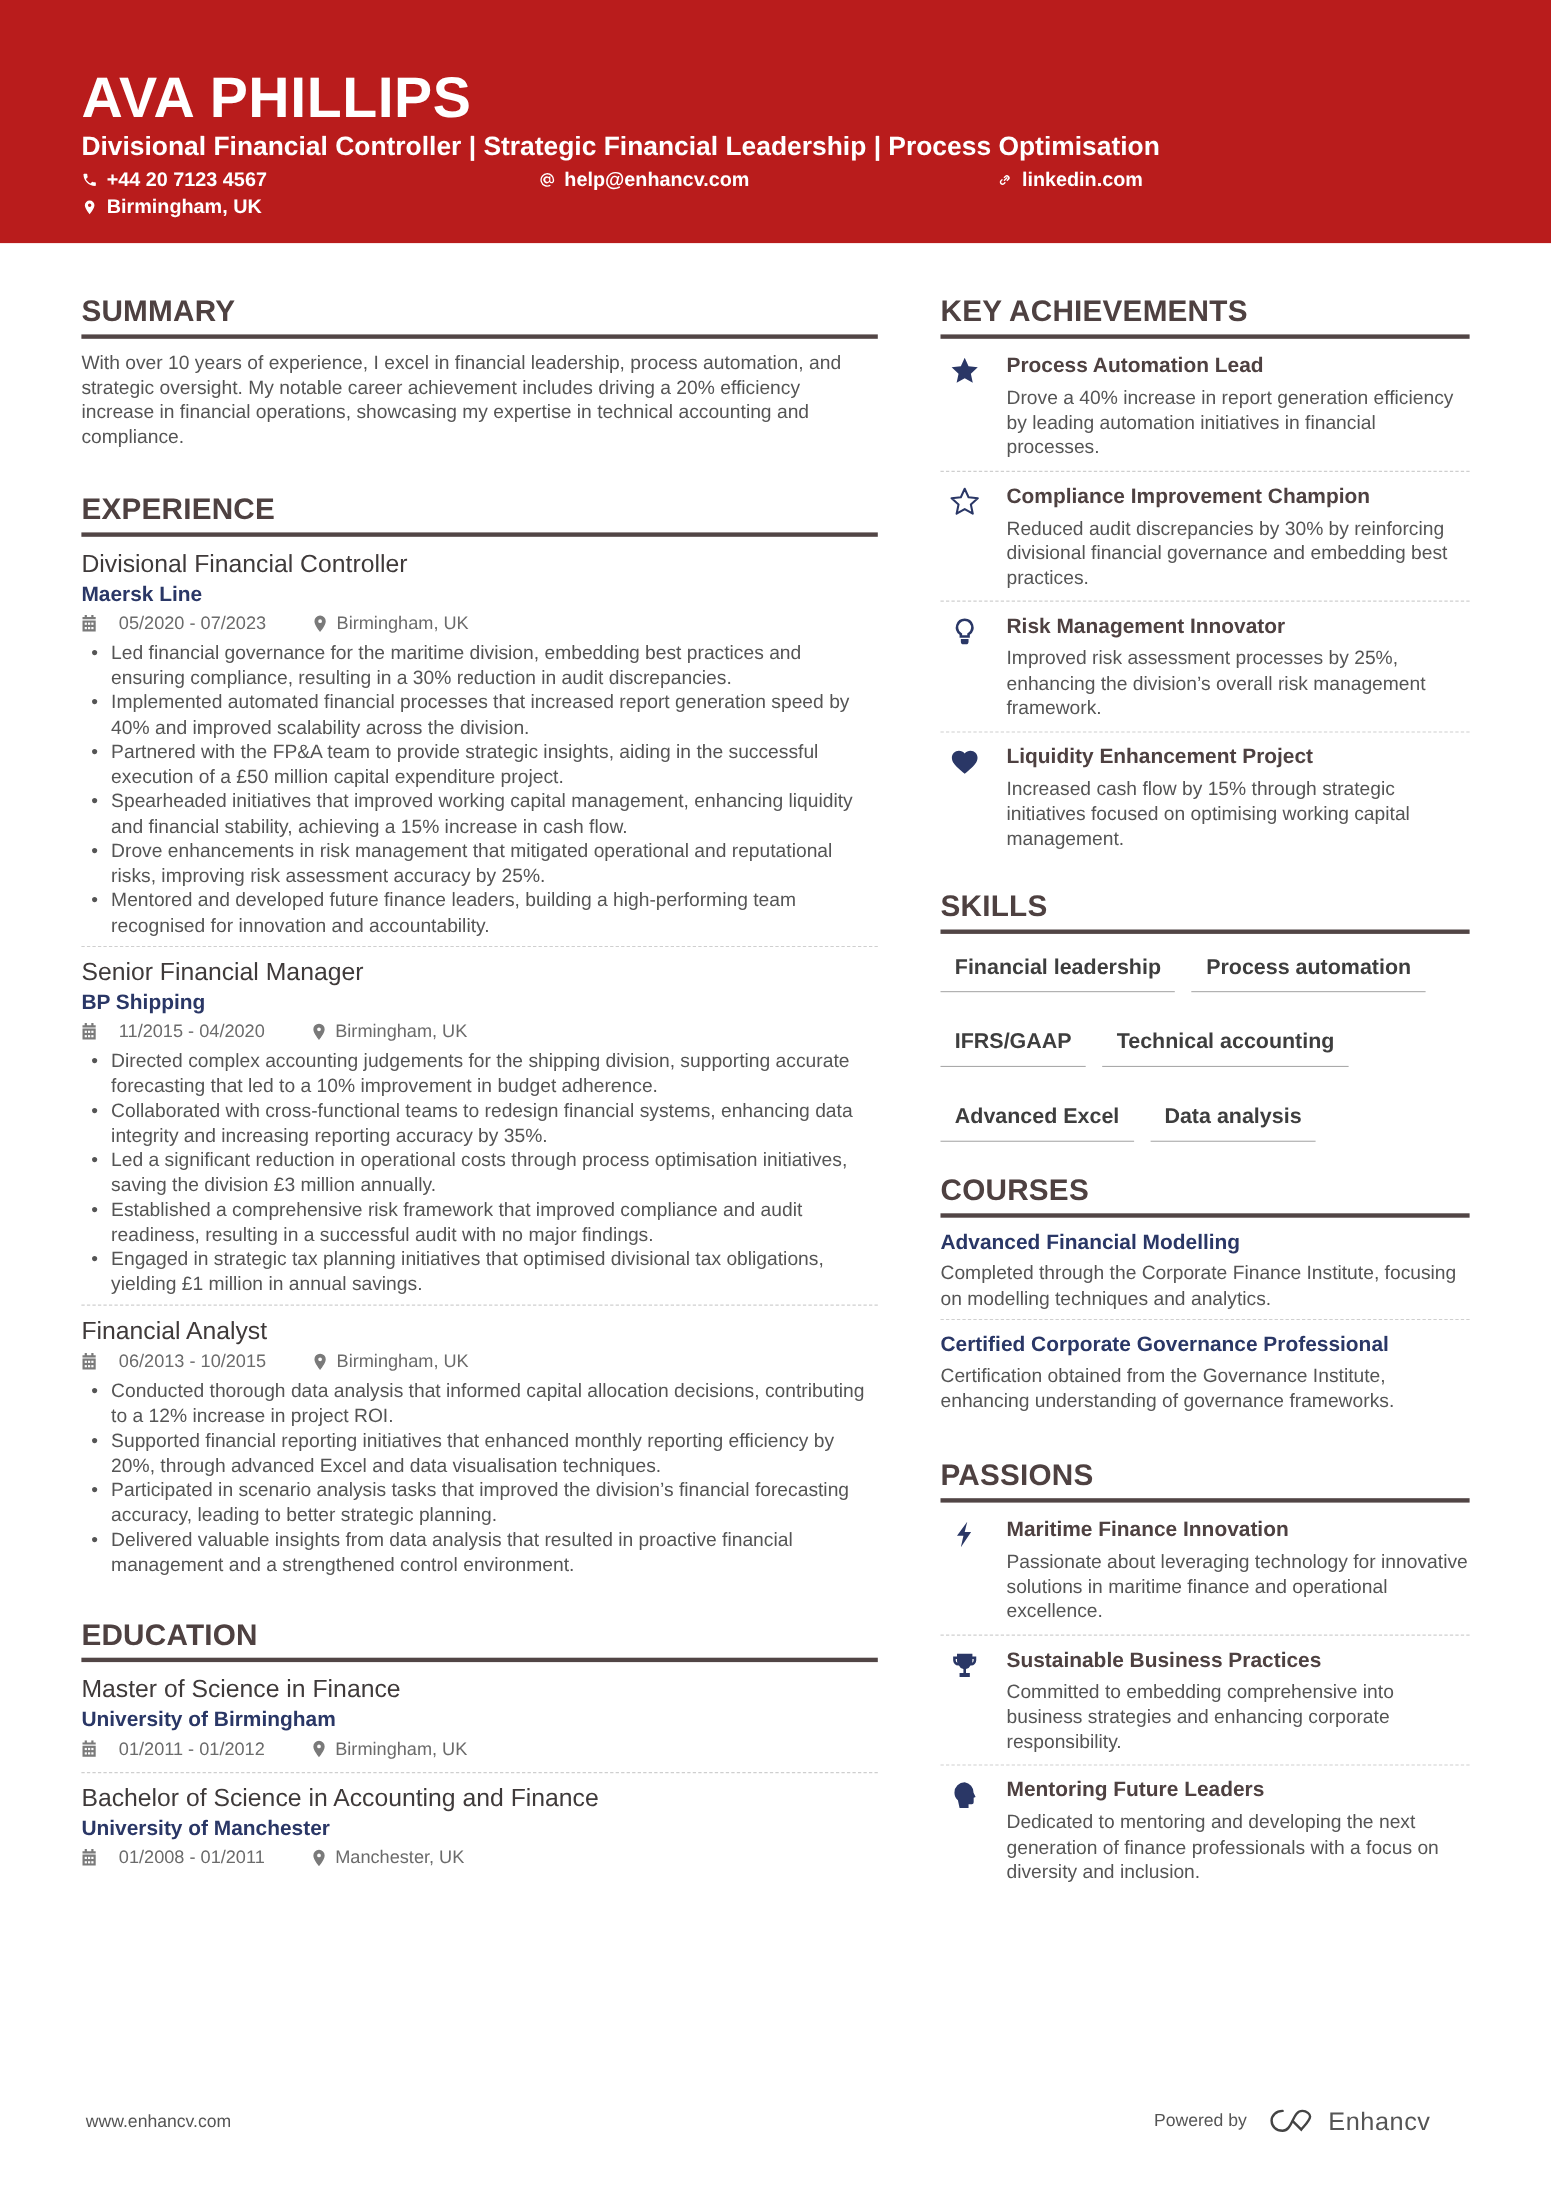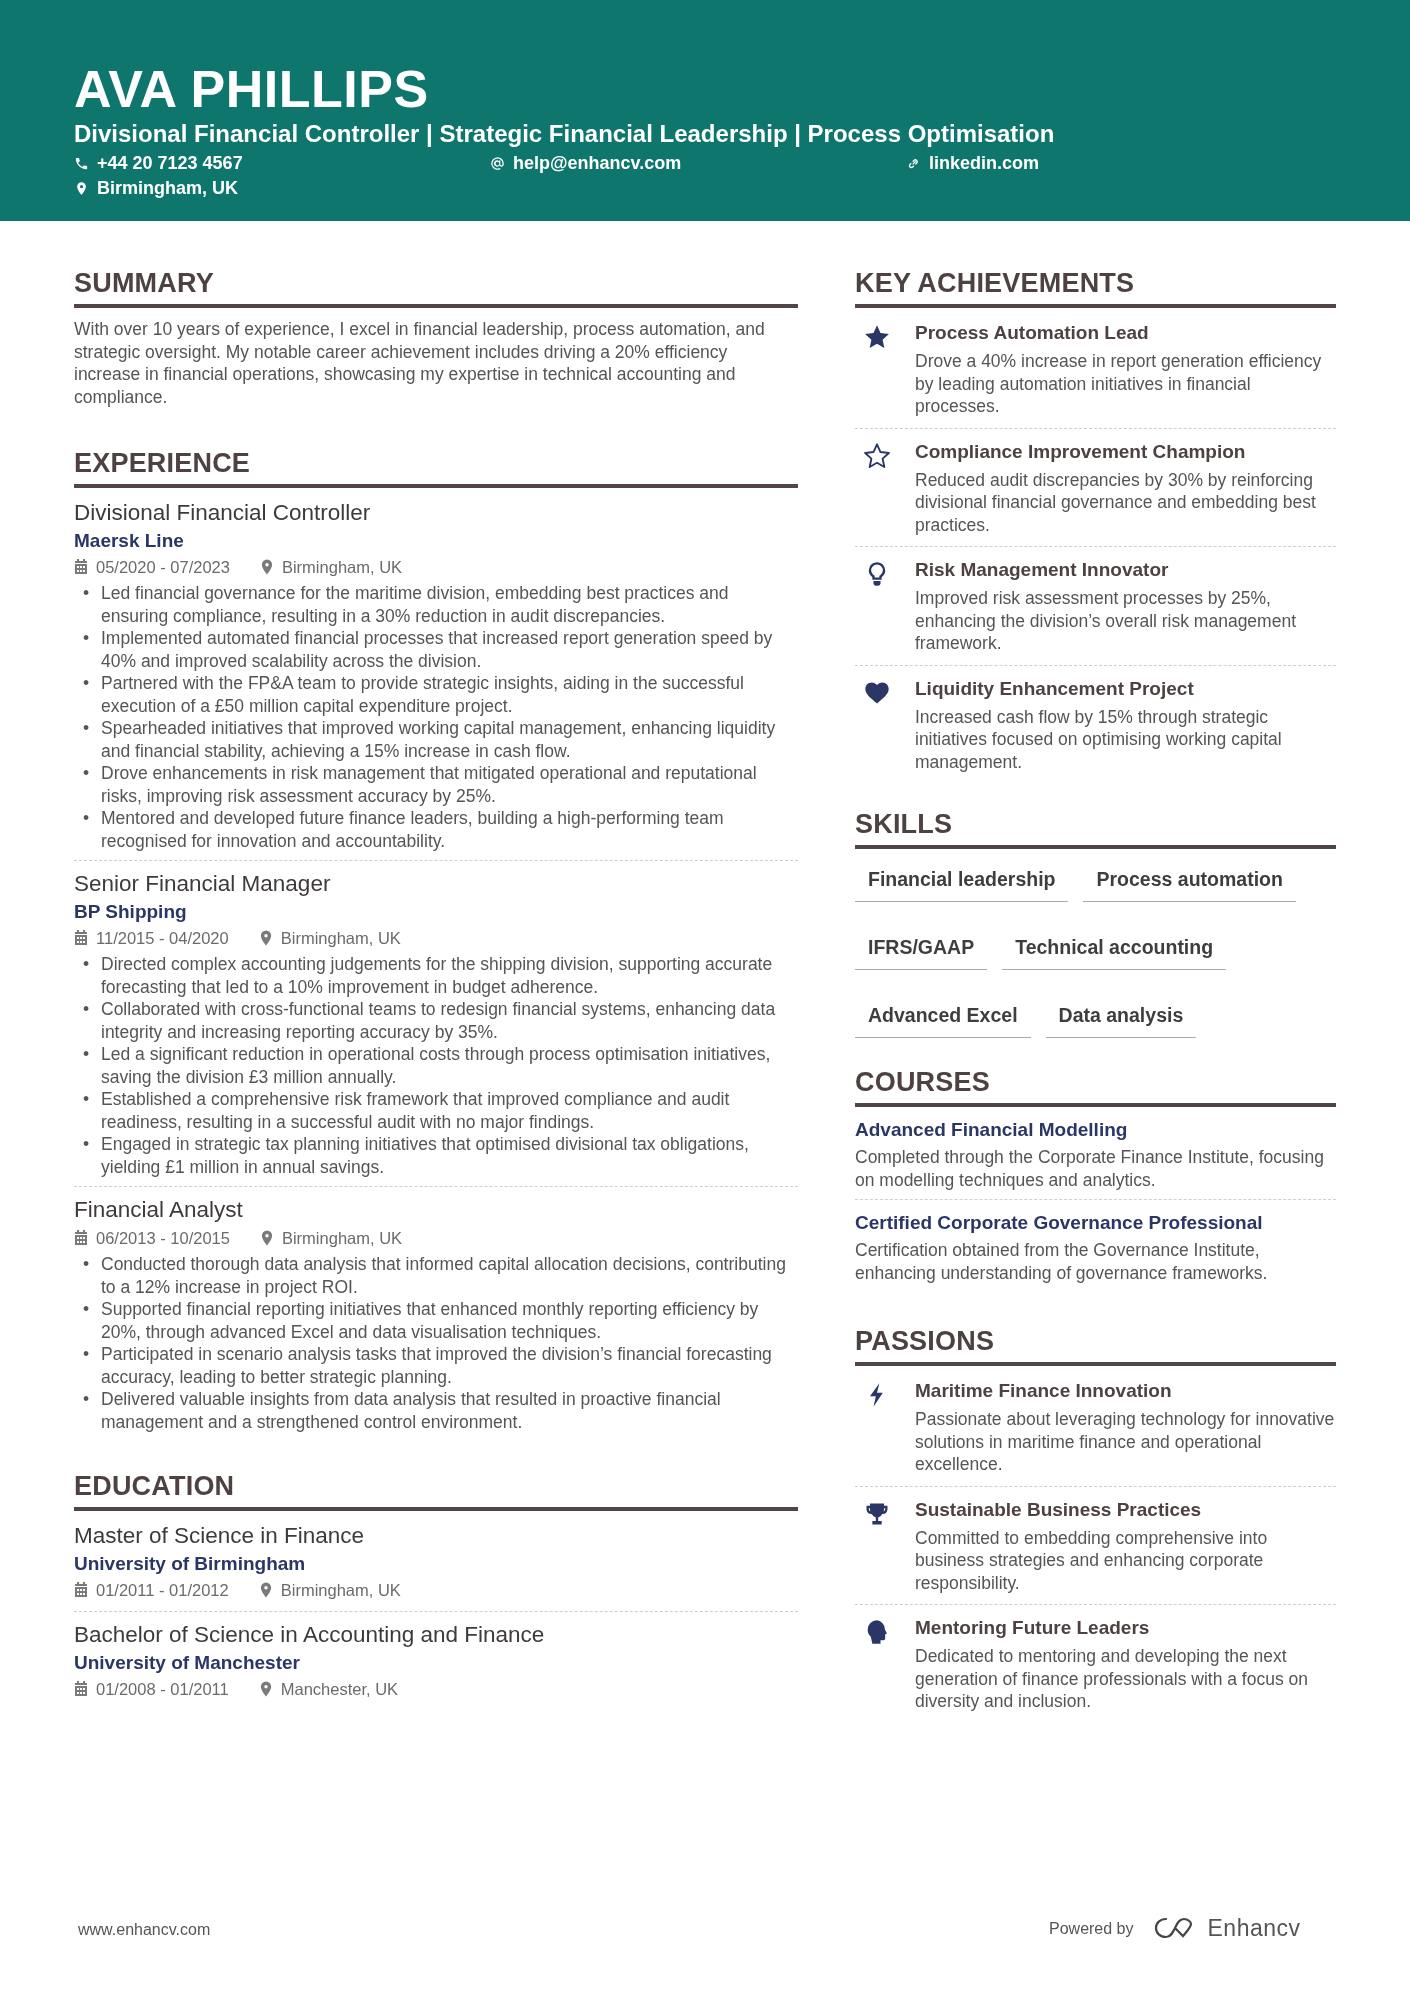--- a/index.html
+++ b/index.html
@@ -1,36 +1,36 @@
 <!DOCTYPE html>
 <html><head>
 <meta charset="utf-8">
 <style>
   * { box-sizing: border-box; margin: 0; padding: 0; }
   html, body { width: 1410px; height: 1995px; background: #ffffff; }
   body { position: relative; font-family: "Liberation Sans", "DejaVu Sans", sans-serif; color: #4a4a4a; overflow: hidden; }
 
-  .header { position: absolute; left: 0; top: 0; width: 1410px; height: 221px; background: #0f766e; color: #fff; }
+  .header { position: absolute; left: 0; top: 0; width: 1410px; height: 221px; background: #b91c1c; color: #fff; }
   .name { position: absolute; left: 74px; top: 58px; font-size: 52px; font-weight: bold; letter-spacing: 0.5px; line-height: 62px; }
   .headline { position: absolute; left: 74px; top: 119px; font-size: 24px; font-weight: bold; line-height: 30px; white-space: nowrap; }
   .contact { position: absolute; font-size: 18px; font-weight: bold; line-height: 22px; display: flex; align-items: center; gap: 8px; white-space: nowrap; }
   .contact svg { width: 15px; height: 15px; fill: #fff; flex: none; }
 
   .col-left { position: absolute; left: 74px; top: 266px; width: 724px; }
   .col-right { position: absolute; left: 855px; top: 266px; width: 481px; }
 
   .section-title { font-size: 27px; font-weight: bold; color: #4e4141; line-height: 34px; padding-bottom: 4px; border-bottom: 4px solid #514545; margin-bottom: 10px; letter-spacing: 0.2px; }
 
   .summary-text { font-size: 17.5px; line-height: 22.5px; color: #555; }
 
   .exp { padding-bottom: 8px; }
   .exp + .exp { border-top: 1.5px dashed #cfcfcf; padding-top: 8px; }
   .exp-title { font-size: 22.5px; color: #3f3a3a; line-height: 30px; }
   .exp-company { font-size: 19px; font-weight: bold; color: #2a3766; line-height: 26px; }
-  .meta { display: flex; align-items: center; font-size: 16.5px; color: #6b6b6b; line-height: 26px; gap: 8px; }
+  .meta { display: flex; align-items: center; font-size: 16.5px; color: #6b6b6b; line-height: 26px; gap: 20px; }
   .meta svg { width: 14px; height: 16px; fill: #7a7a7a; flex: none; }
   .meta .loc { margin-left: 22px; display: flex; align-items: center; gap: 8px; }
   .bullets { list-style: none; margin-top: 2px; }
   .bullets li { position: relative; padding-left: 27px; font-size: 17.5px; line-height: 22.5px; color: #555; }
   .bullets li::before { content: "•"; position: absolute; left: 9px; top: 0; color: #555; }
 
   .ach { display: flex; padding: 10px 0 10px 0; }
   .ach + .ach { border-top: 1.5px dashed #cfcfcf; }
   .ach-icon { width: 60px; flex: none; display: flex; justify-content: flex-start; padding-left: 8px; padding-top: 3px; }
   .ach-icon svg { width: 28px; height: 28px; fill: #2a3766; }

